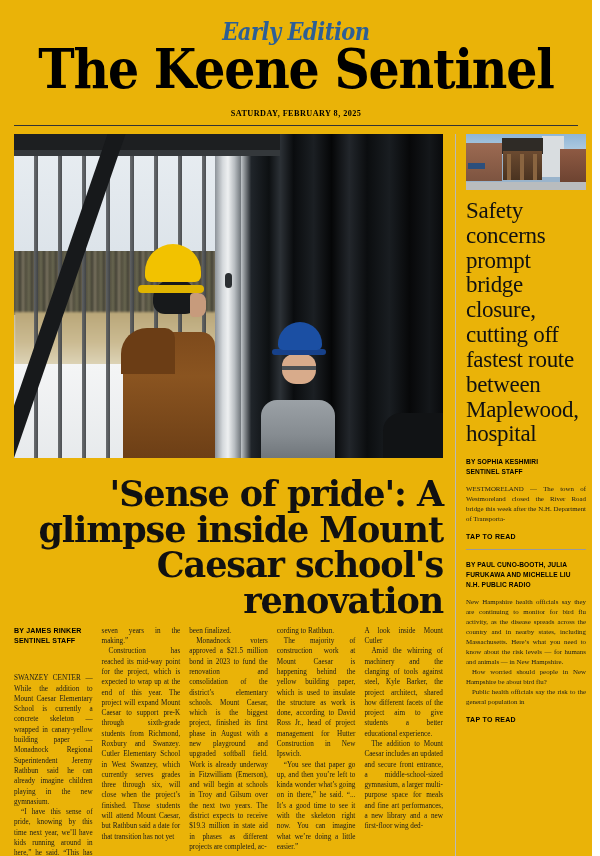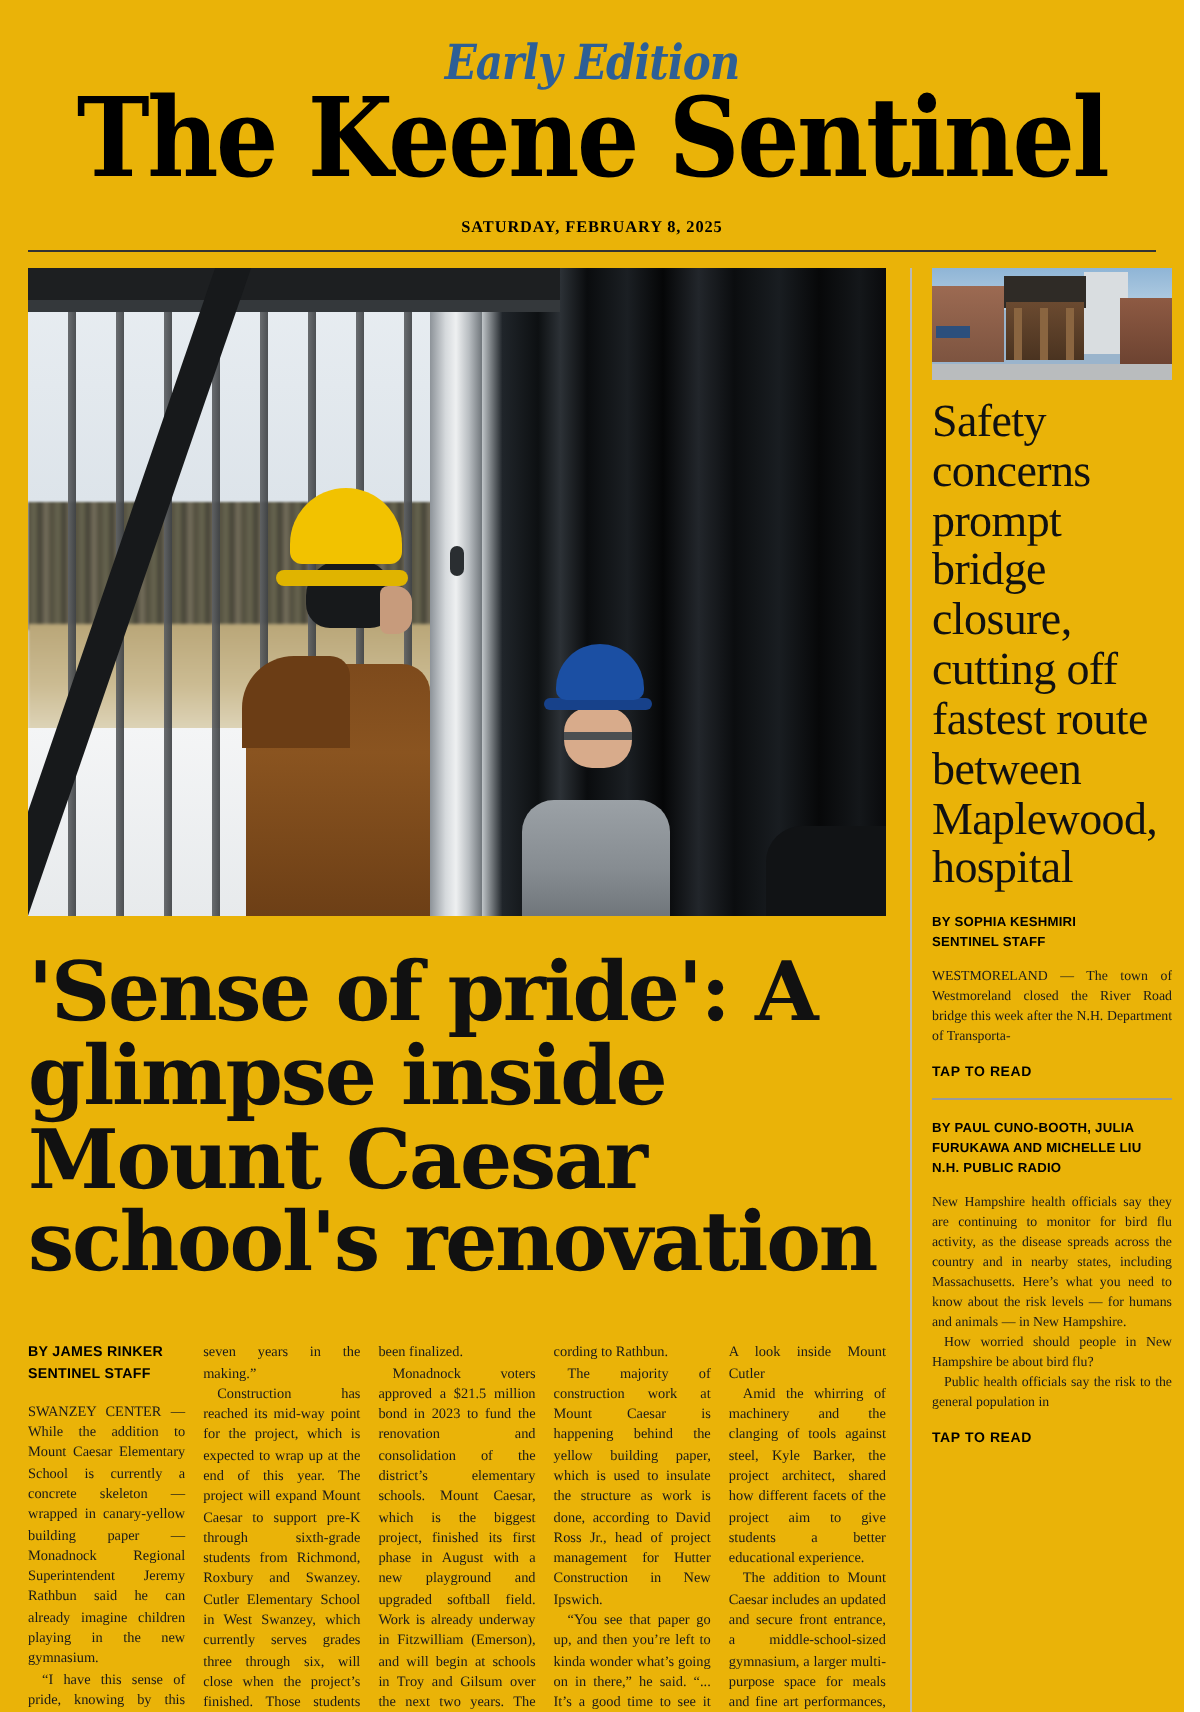--- a/index.html
+++ b/index.html
@@ -293,46 +293,47 @@
     width: 62px;
     height: 14%;
     background: #111315;
     border-radius: 18px 0 0 0;
   }
 
   
   .main-headline {
     font-family: "DejaVu Serif", serif;
     font-weight: bold;
-    font-size: 41px;
+    font-size: 35px;
     line-height: 1.02;
     letter-spacing: -1.1px;
     color: #111;
     margin-top: 18px;
-    margin-bottom: 28px;
+    margin-bottom: 7px;
+    text-align: right;
   }
 
   
   .main-columns {
     display: flex;
     gap: 9px;
     font-family: "Liberation Serif", serif;
   }
   .mcol {
     width: 80px;
     flex: 1 1 0;
   }
   .byline {
     font-family: "Liberation Sans", sans-serif;
     font-weight: bold;
     font-size: 7.1px;
     line-height: 1.45;
     letter-spacing: 0.15px;
     color: #000;
-    margin-bottom: 9px;
+    margin-bottom: 27px;
   }
   .bodytext {
     font-size: 7.2px;
     line-height: 1.43;
     text-align: justify;
     color: #1a1a1a;
     hyphens: auto;
   }
   .bodytext p { text-indent: 7px; margin: 0; }
   .bodytext p.first { text-indent: 0; }

